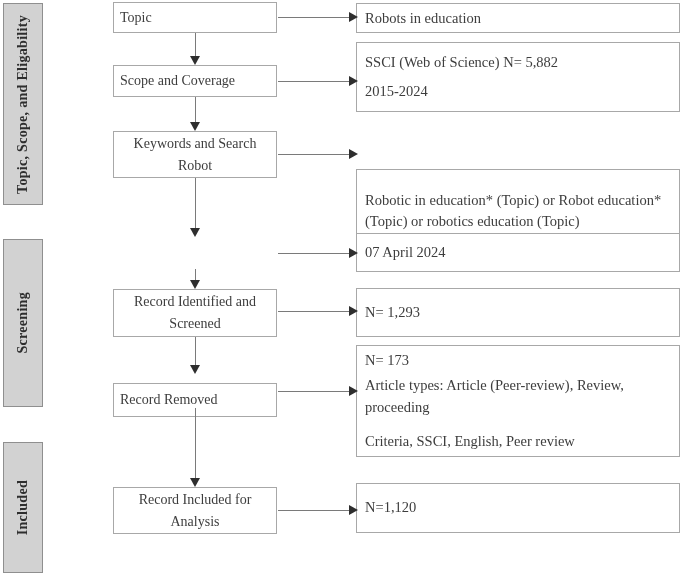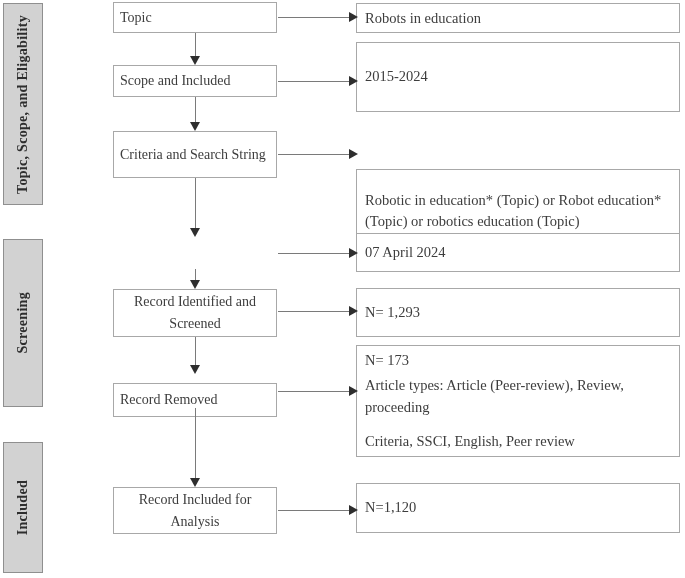--- a/index.html
+++ b/index.html
@@ -111,39 +111,40 @@
     <span>Screening</span>
   </div>
   <div class="band" style="top:442px; height:131px;">
     <span>Included</span>
   </div>
 
   <div class="mbox" style="top:2px; height:31px;">
     <span>Topic</span>
   </div>
   <div class="mbox" style="top:65px; height:32px;">
-    <span>Scope and Included</span>
+    <span>Scope and Coverage</span>
   </div>
   <div class="mbox" style="top:131px; height:47px;">
-    <span>Criteria and Search String</span>
+    <span>Keywords and Search Robot</span>
   </div>
   <div class="mbox" style="top:289px; height:48px;">
     <span>Record Identified and Screened</span>
   </div>
   <div class="mbox" style="top:374px; height:34px;margin-top:9px;">
     <span>Record Removed</span>
   </div>
   <div class="mbox" style="top:487px; height:47px;">
     <span>Record Included for Analysis</span>
   </div>
 
   <div class="rbox" style="top:3px; height:30px;">
     <p>Robots in education</p>
   </div>
   <div class="rbox" style="top:42px; height:70px;">
+    <p>SSCI (Web of Science) N= 5,882</p>
     <p>2015-2024</p>
   </div>
   <div class="rbox" style="top:129px; height:84px;margin-top:40px;">
     <p>Robotic in education* (Topic) or Robot education* (Topic) or robotics education (Topic)</p>
   </div>
   <div class="rbox" style="top:233px; height:39px;">
     <p>07 April 2024</p>
   </div>
   <div class="rbox" style="top:288px; height:49px;">
     <p>N= 1,293</p>

